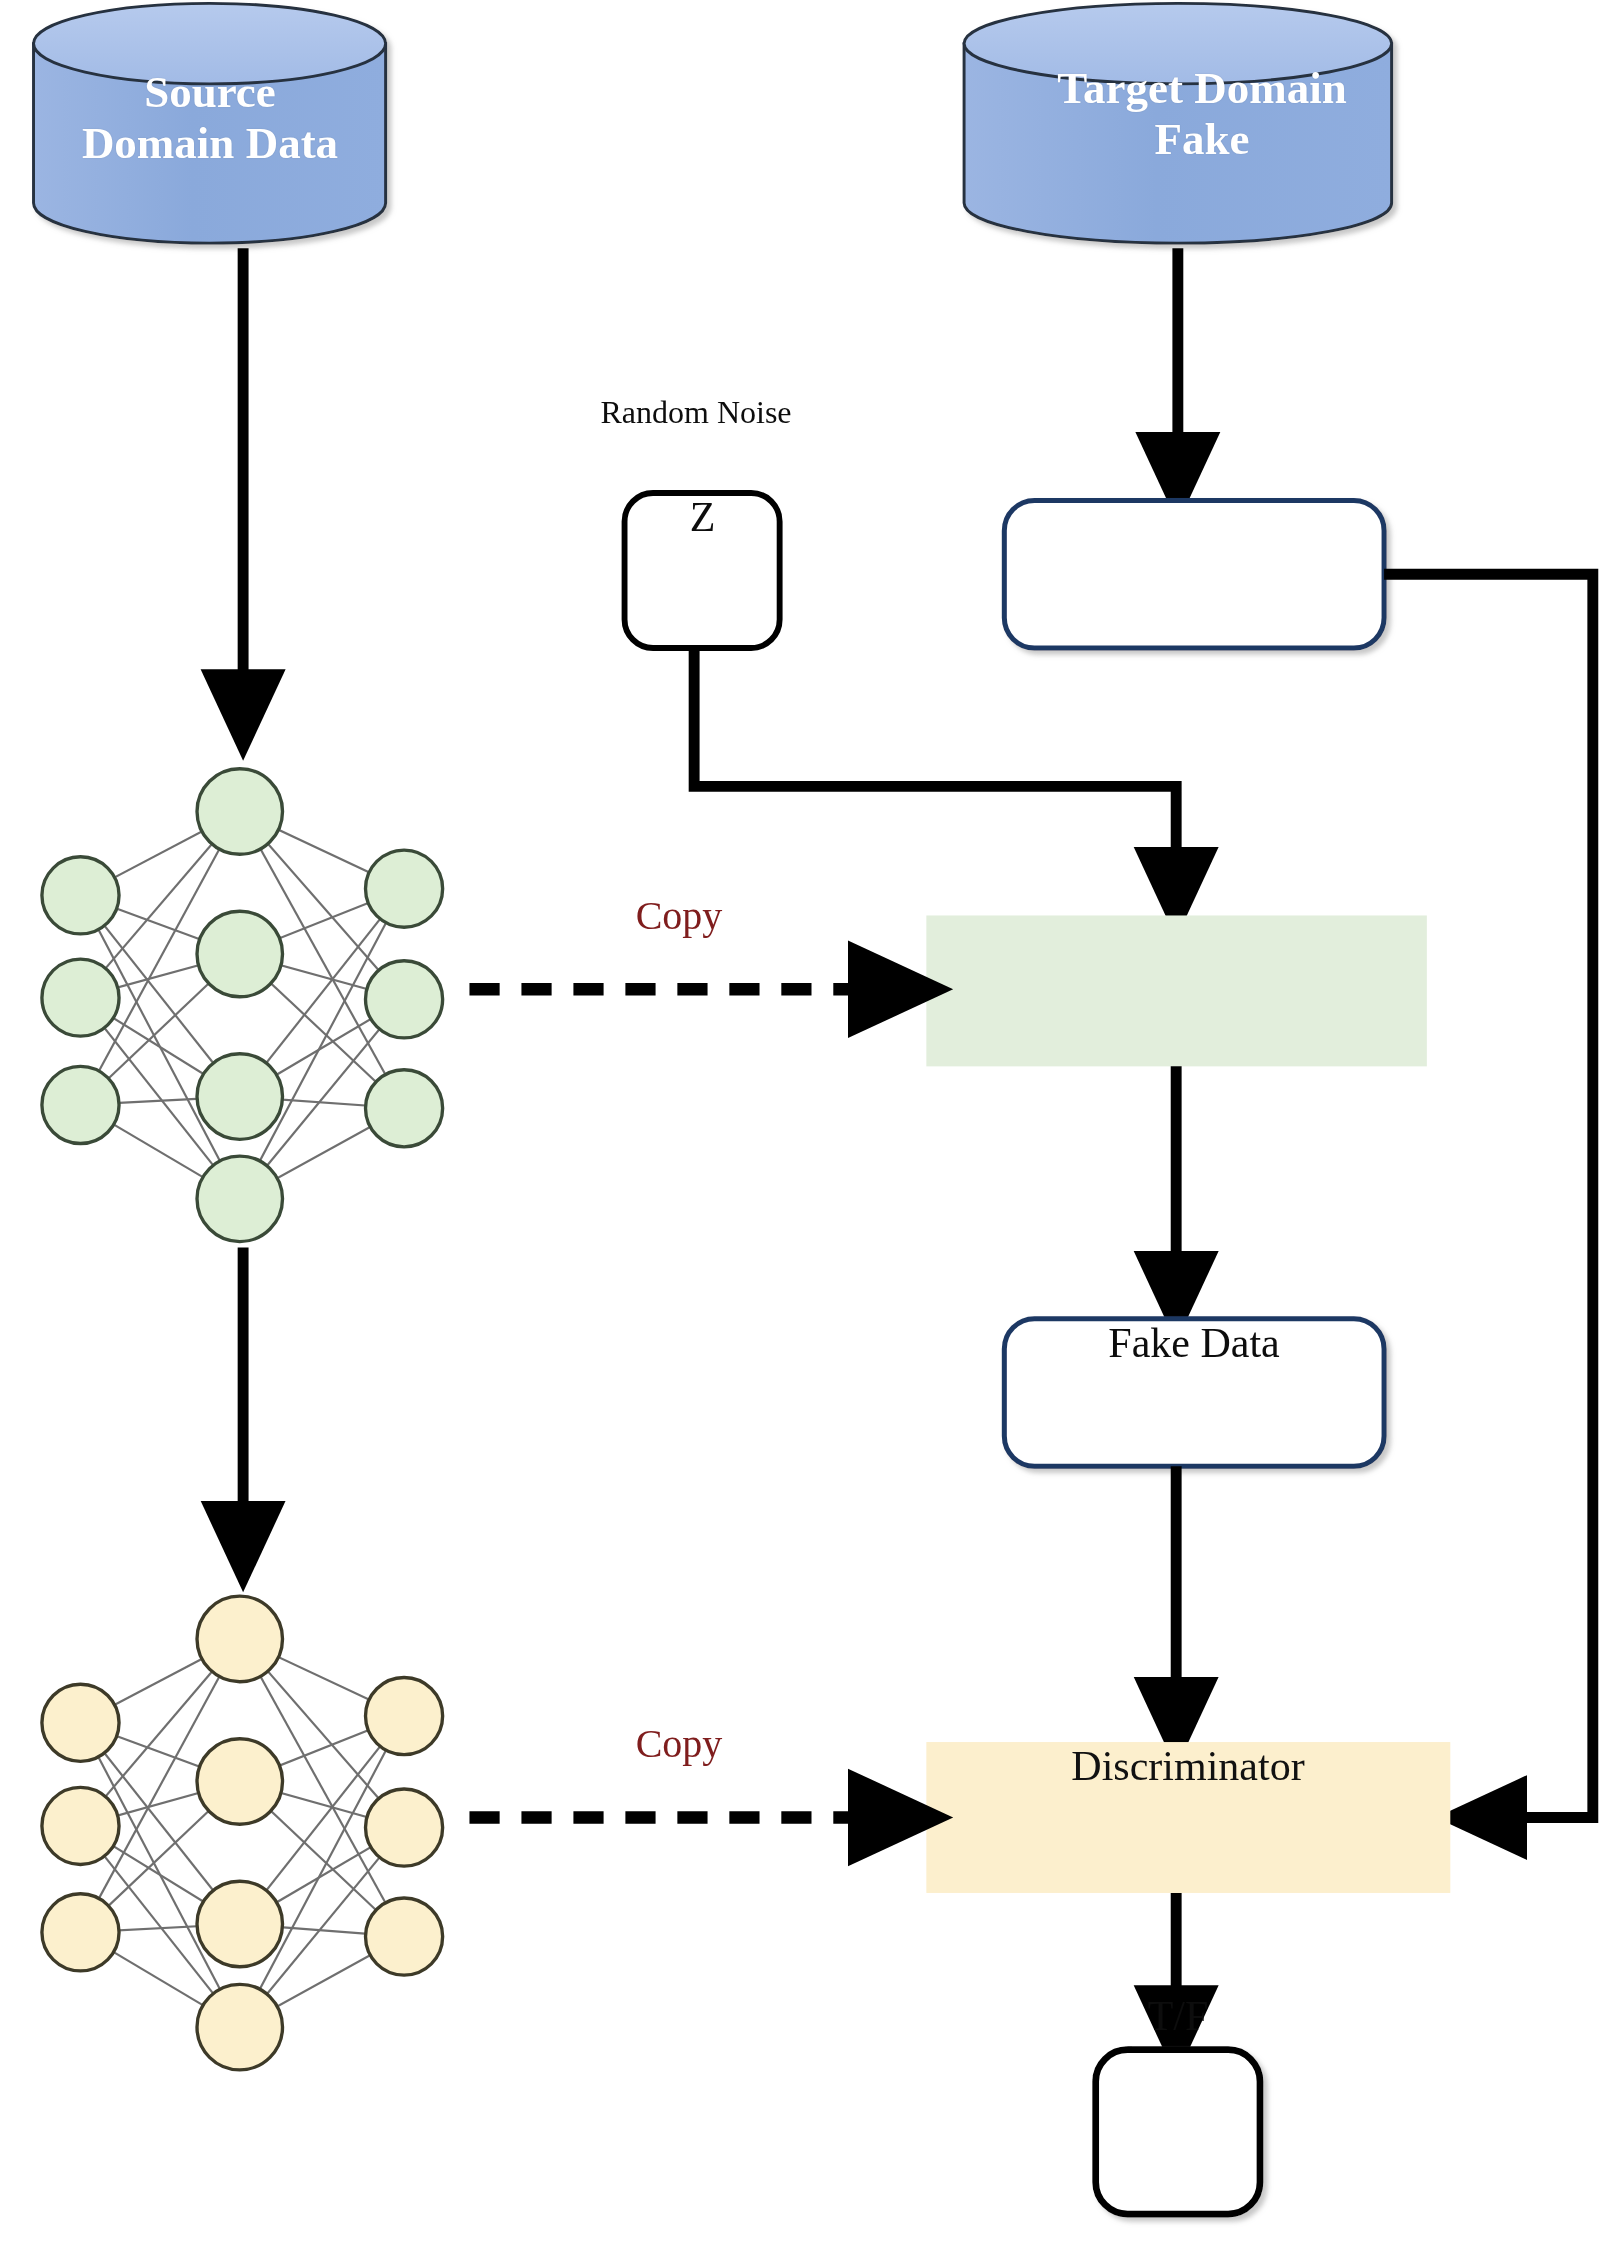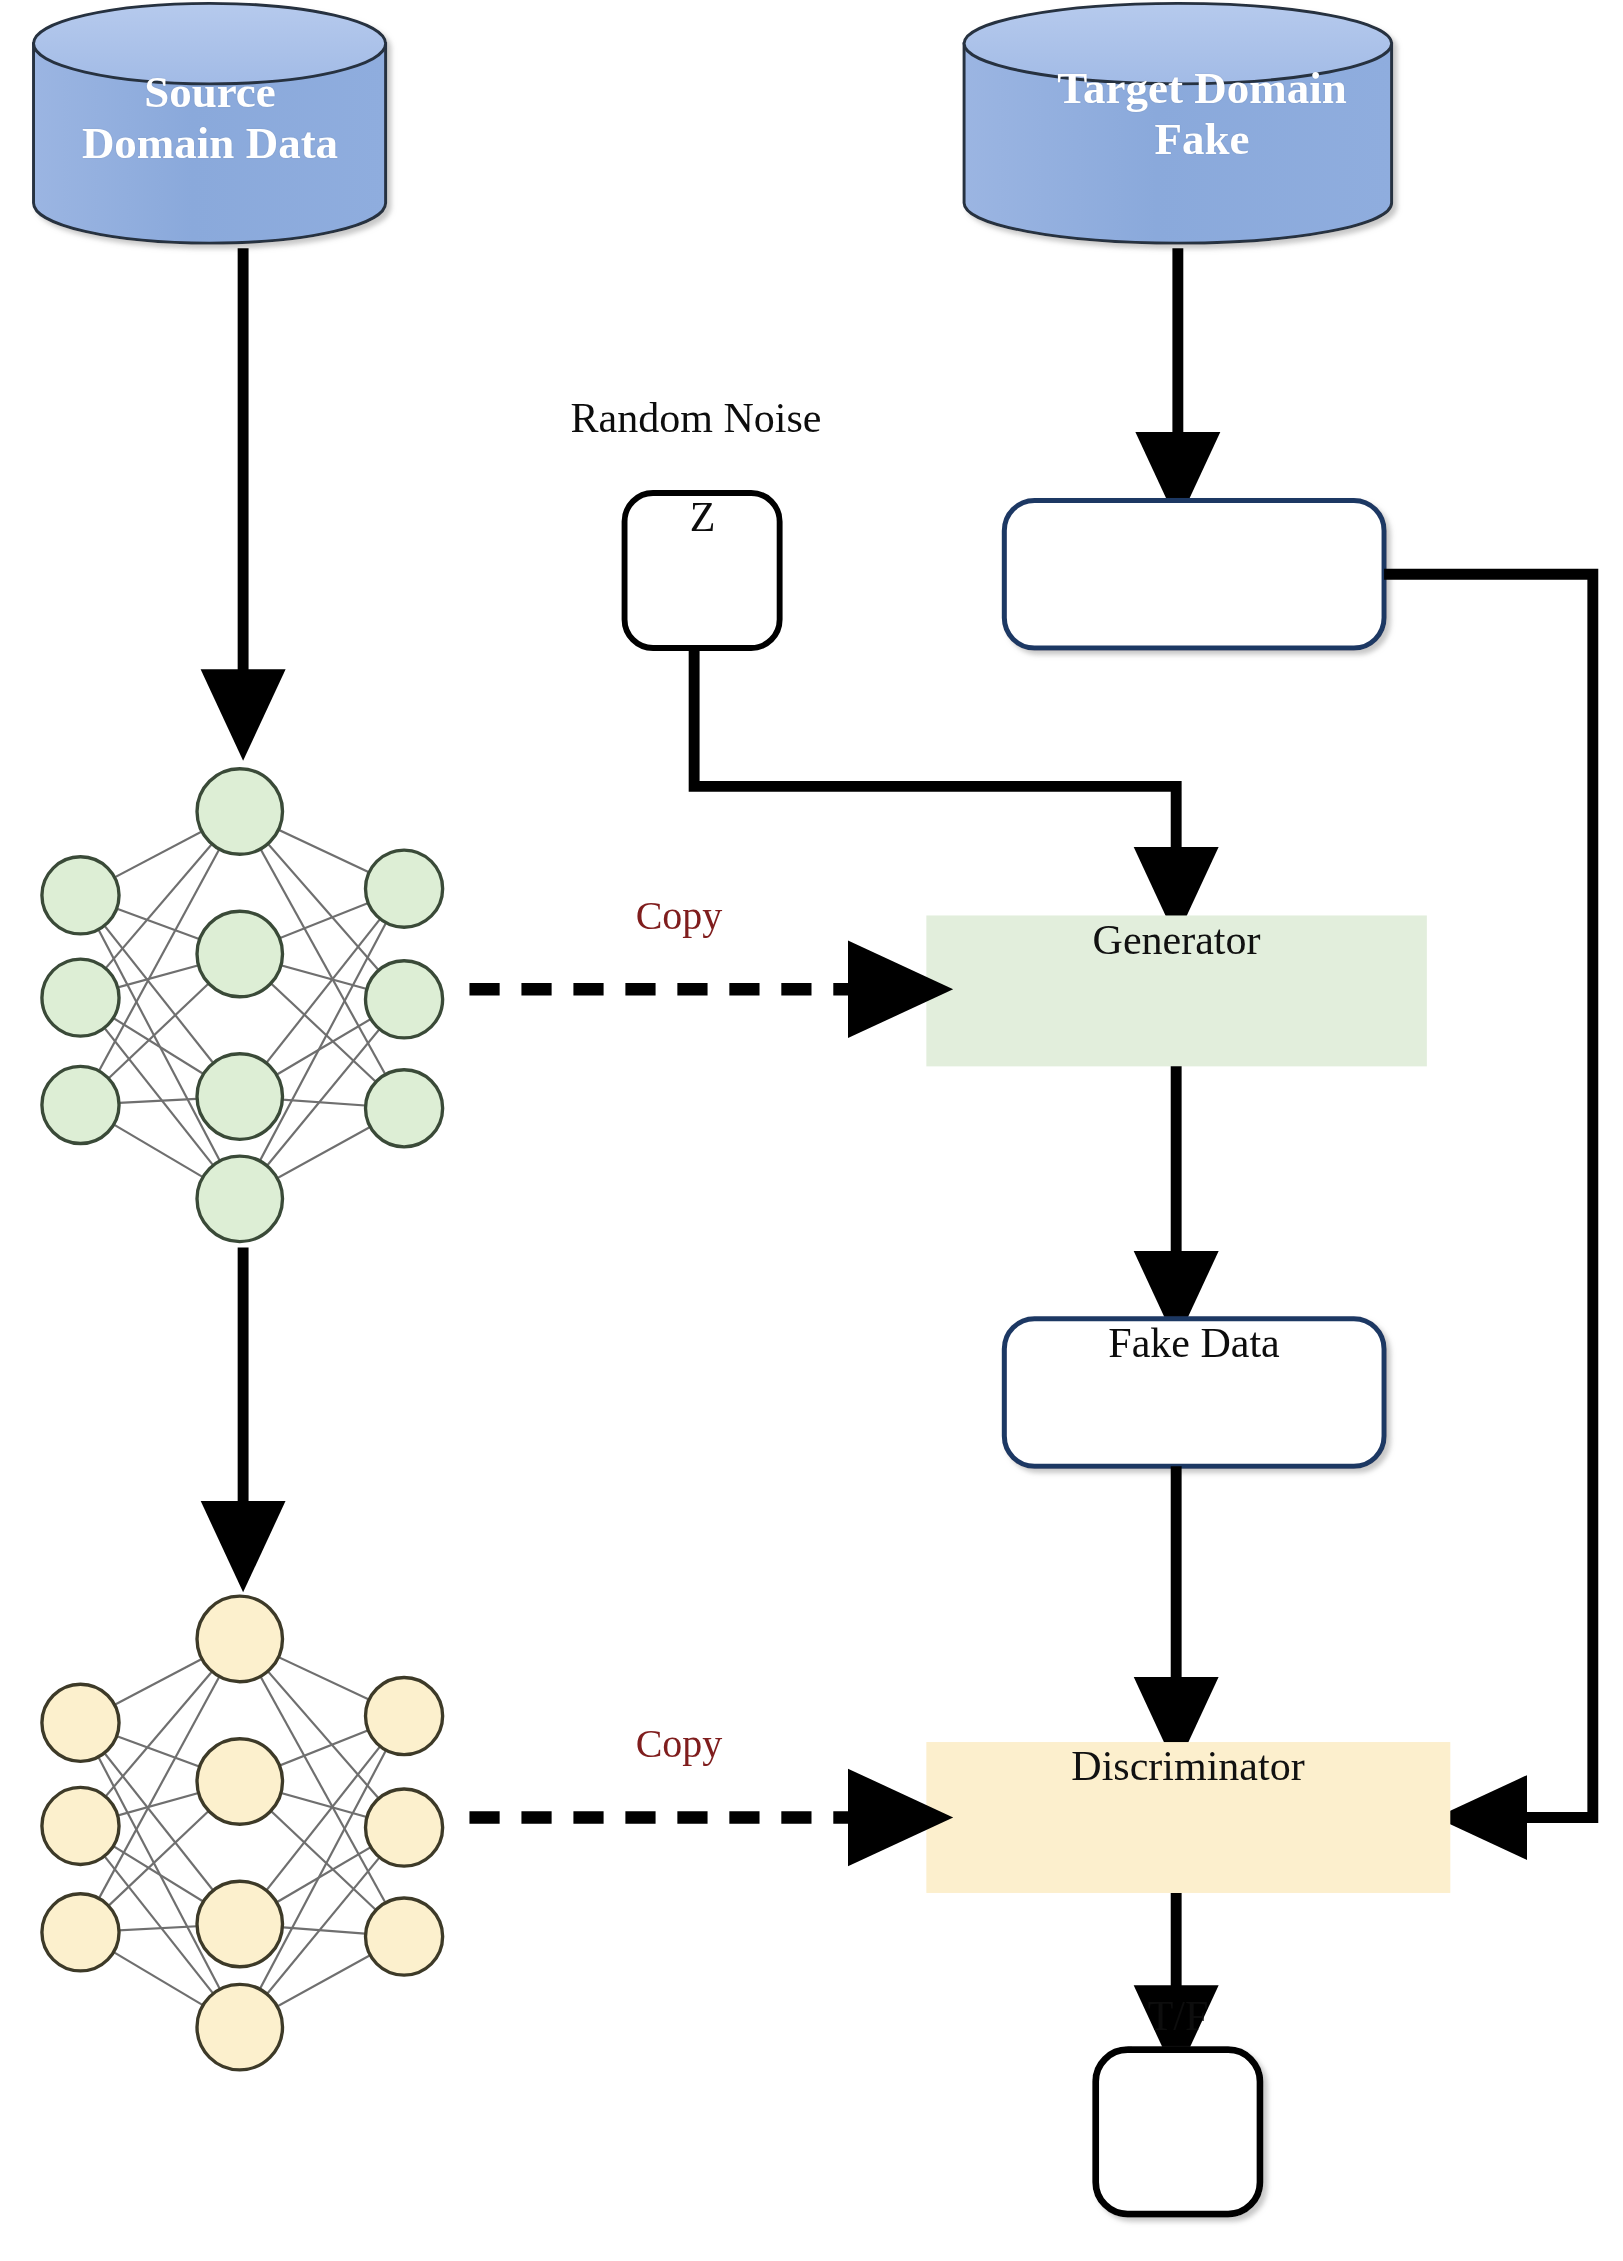--- a/index.html
+++ b/index.html
@@ -41,21 +41,21 @@
   .plain-text {
     color: #0d0d0d;
     font-size: 42px;
   }
   .small-text {
     color: #7f1d1d;
     font-size: 40px;
   }
   .caption-text {
     color: #0d0d0d;
-    font-size: 42px;
+    font-size: 32px;
   }
   .block-text {
     color: #111111;
     font-size: 42px;
   }
 </style>
 </head>
 <body>
 
 <div id="canvas">
@@ -233,23 +233,20 @@
 
   <div class="node-label" style="left:625px; top:493px; width:155px; height:155px;">
     <span class="plain-text">Z</span>
   </div>
 
 
   <div class="node-label" style="left:587px; top:892px; width:184px; height:55px;">
     <span class="small-text">Copy</span>
   </div>
 
-  <div class="node-label" style="left:926px; top:916px; width:501px; height:151px;">
-    <span class="block-text">Generator</span>
-  </div>
 
   <div class="node-label" style="left:1004px; top:1319px; width:380px; height:148px;">
     <span class="plain-text">Fake Data</span>
   </div>
 
   <div class="node-label" style="left:587px; top:1720px; width:184px; height:55px;">
     <span class="small-text">Copy</span>
   </div>
 
   <div class="node-label" style="left:926px; top:1742px; width:524px; height:151px;">

